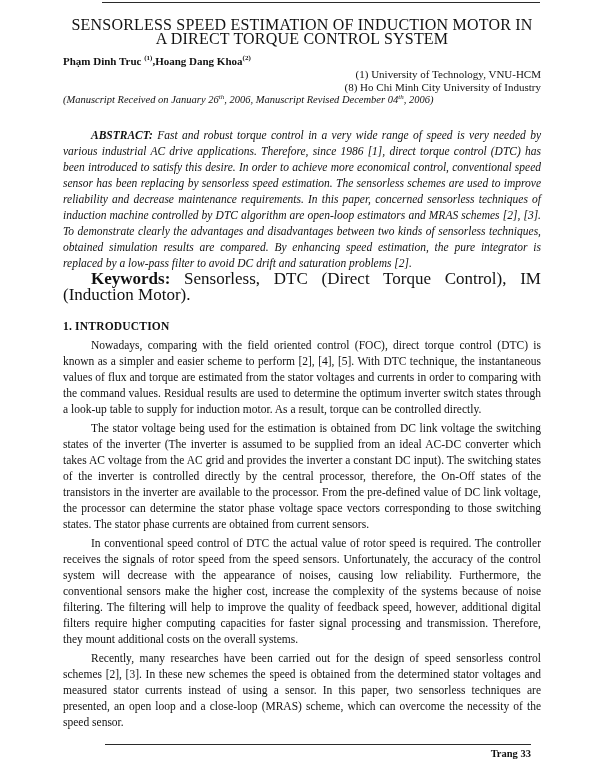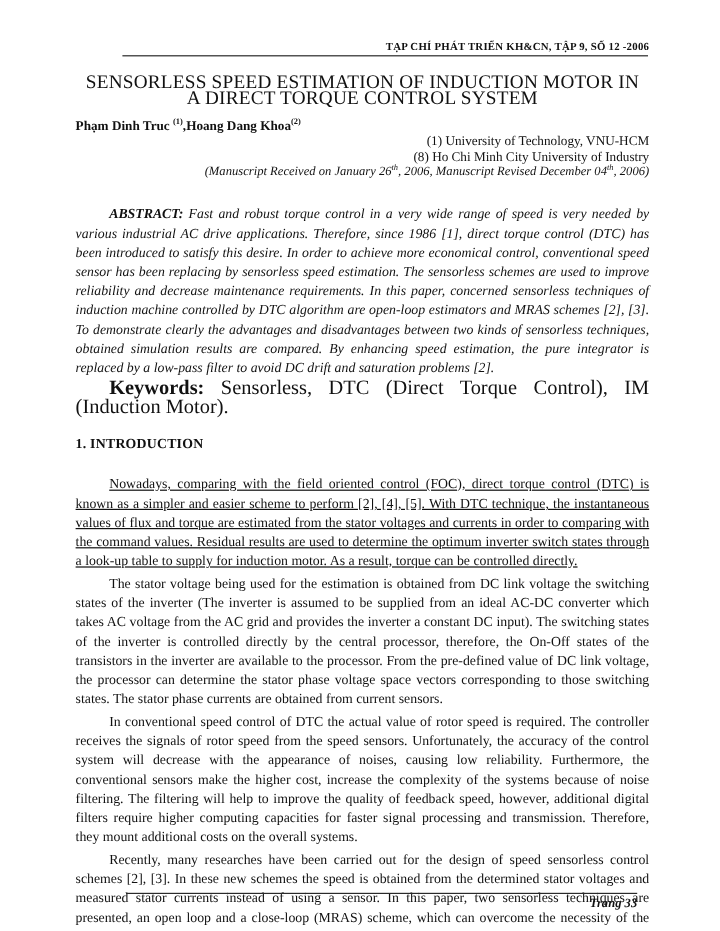--- a/index.html
+++ b/index.html
@@ -55,21 +55,21 @@
     font-size: 7px;
     vertical-align: super;
     line-height: 0;
   }
   .affiliation {
     text-align: right;
     font-size: 11px;
     line-height: 12.5px;
   }
   .manuscript-note {
-    text-align: right;
+    text-align: left;
     font-style: italic;
     font-size: 10.5px;
     line-height: 12px;
     margin-top: 1px;
   }
   
   .abstract-paragraph {
     margin: 21px 0 0 0;
     font-style: italic;
     font-size: 11.5px;
@@ -98,44 +98,41 @@
     letter-spacing: 0.2px;
   }
   .body-paragraph {
     margin: 3px 0 0 0;
     font-size: 11.5px;
     line-height: 16px;
     text-align: justify;
     text-indent: 28px;
   }
   .body-paragraph.first {
-    margin-top: 20px;
-    text-decoration: underline;
+    margin-top: 5px;
   }
   
   .page-footer {
     position: absolute;
     left: 105px;
     right: 69px;
     top: 744px;
     border-top: 1.5px solid #2a2a2a;
     text-align: right;
     font-weight: bold;
     font-size: 10.5px;
     padding-top: 3px;
-    font-style: italic;
   }
 </style>
 </head>
 <body>
 
 <div class="page">
   <div class="content">
 
-    <div class="journal-header">TẠP CHÍ PHÁT TRIỂN KH&amp;CN, TẬP 9, SỐ 12 -2006</div>
     <hr class="header-rule">
 
     <div class="paper-title">SENSORLESS SPEED ESTIMATION OF INDUCTION MOTOR IN A DIRECT TORQUE CONTROL SYSTEM</div>
 
     <div class="authors-line"><span>Phạm Dinh Truc </span><sup>(1)</sup><span>,</span><span>Hoang Dang Khoa</span><sup>(2)</sup></div>
 
     <div class="affiliation">(1) University of Technology, VNU-HCM</div>
     <div class="affiliation">(8) Ho Chi Minh City University of Industry</div>
 
     <div class="manuscript-note"><span>(Manuscript Received on January 26</span><sup>th</sup><span>, 2006, Manuscript Revised December 04</span><sup>th</sup><span>, 2006)</span></div>

